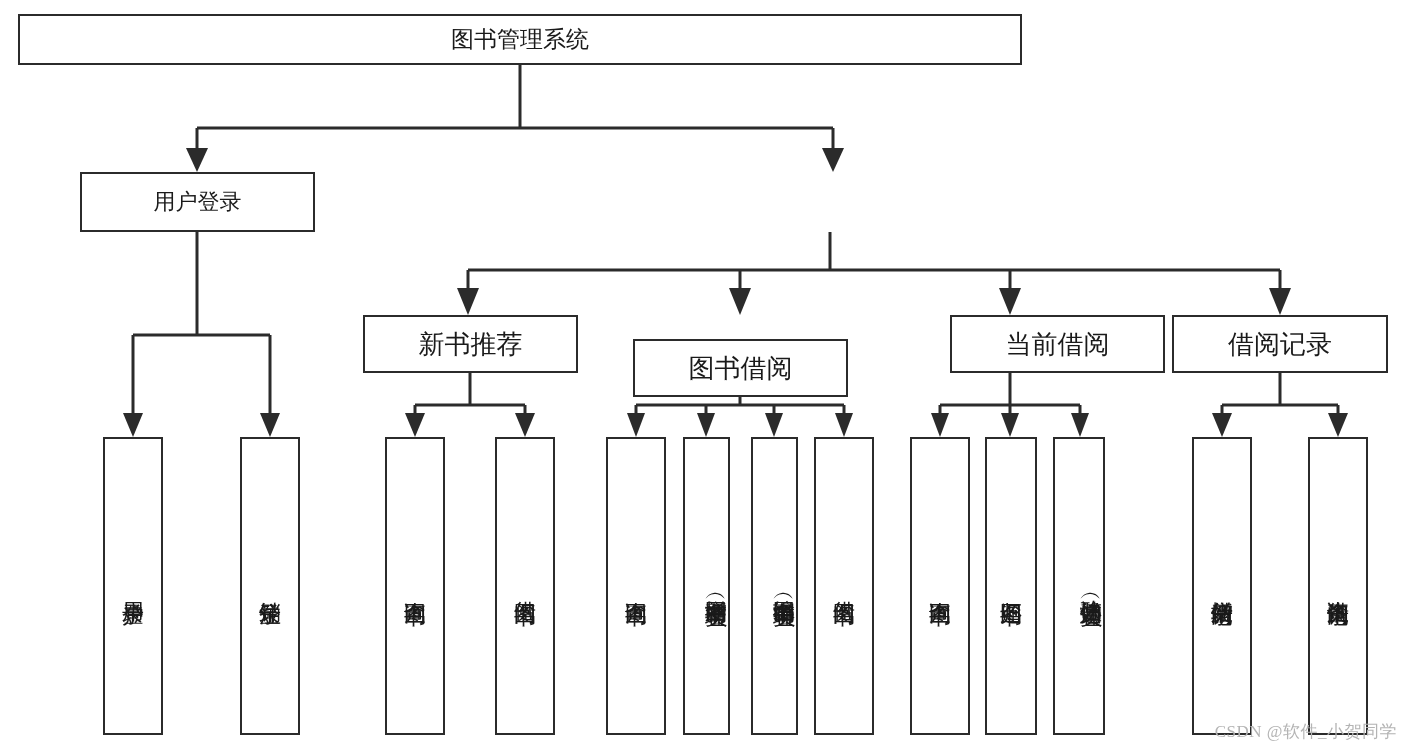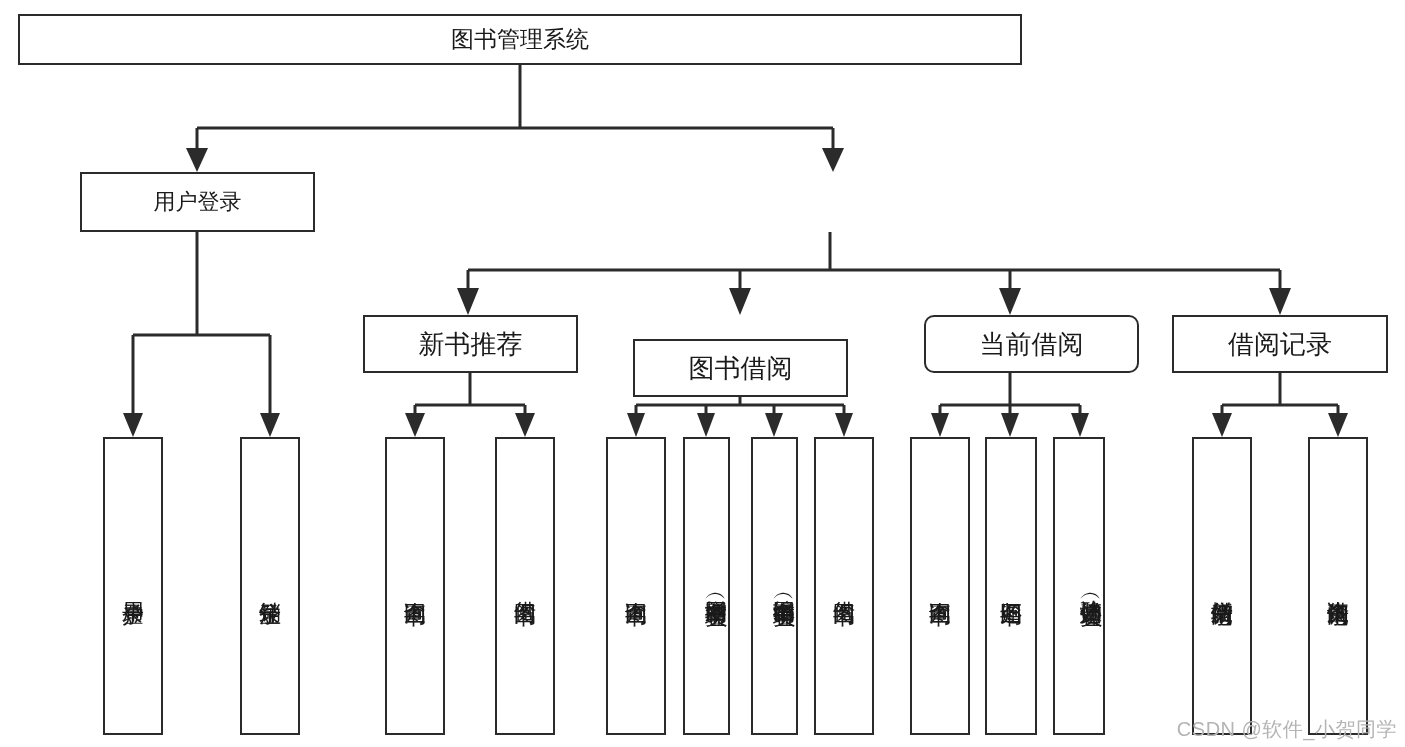--- a/index.html
+++ b/index.html
@@ -52,25 +52,25 @@
     line-height:1.1;
   }
   .node.leaf.top-aligned{
     align-items:flex-start;
     justify-content:center;
   }
   .watermark{
     position:absolute;
     right:8px;
     bottom:4px;
-    font-size:20px;
+    font-size:17px;
     color:#b4b4b4;
     letter-spacing:0.5px;
     white-space:nowrap;
-    font-family:Liberation Sans, sans-serif;
+    font-family:Liberation Serif, serif;
   }
 </style>
 </head>
 <body>
 
 <div id="diagram-root">
 
   <svg id="connectors" viewBox="0 0 1405 747" xmlns="http://www.w3.org/2000/svg">
     <g stroke="#2b2b2b" stroke-width="3" fill="none">
 
@@ -145,21 +145,21 @@
 
   <div class="node root" style="left:18px; top:14px; width:1004px; height:51px;">图书管理系统</div>
 
   <div class="node level2" style="left:80px; top:172px; width:235px; height:60px;">用户登录</div>
 
 
   <div class="node level3" style="left:363px; top:315px; width:215px; height:58px;">新书推荐</div>
 
   <div class="node level3" style="left:633px; top:315px; width:215px; height:58px;margin-top:24px;">图书借阅</div>
 
-  <div class="node level3" style="left:924px; top:315px; width:215px; height:58px;border-radius:10px;">当前借阅</div>
+  <div class="node level3" style="left:950px; top:315px; width:215px; height:58px;">当前借阅</div>
 
   <div class="node level3" style="left:1172px; top:315px; width:216px; height:58px;">借阅记录</div>
 
   <div class="node leaf" style="left:103px; top:437px; width:60px; height:298px;">用户登录</div>
 
   <div class="node leaf" style="left:240px; top:437px; width:60px; height:298px;">注销登录</div>
 
   <div class="node leaf" style="left:385px; top:437px; width:60px; height:298px;">查询图书</div>
 
   <div class="node leaf" style="left:495px; top:437px; width:60px; height:298px;">借阅图书</div>

